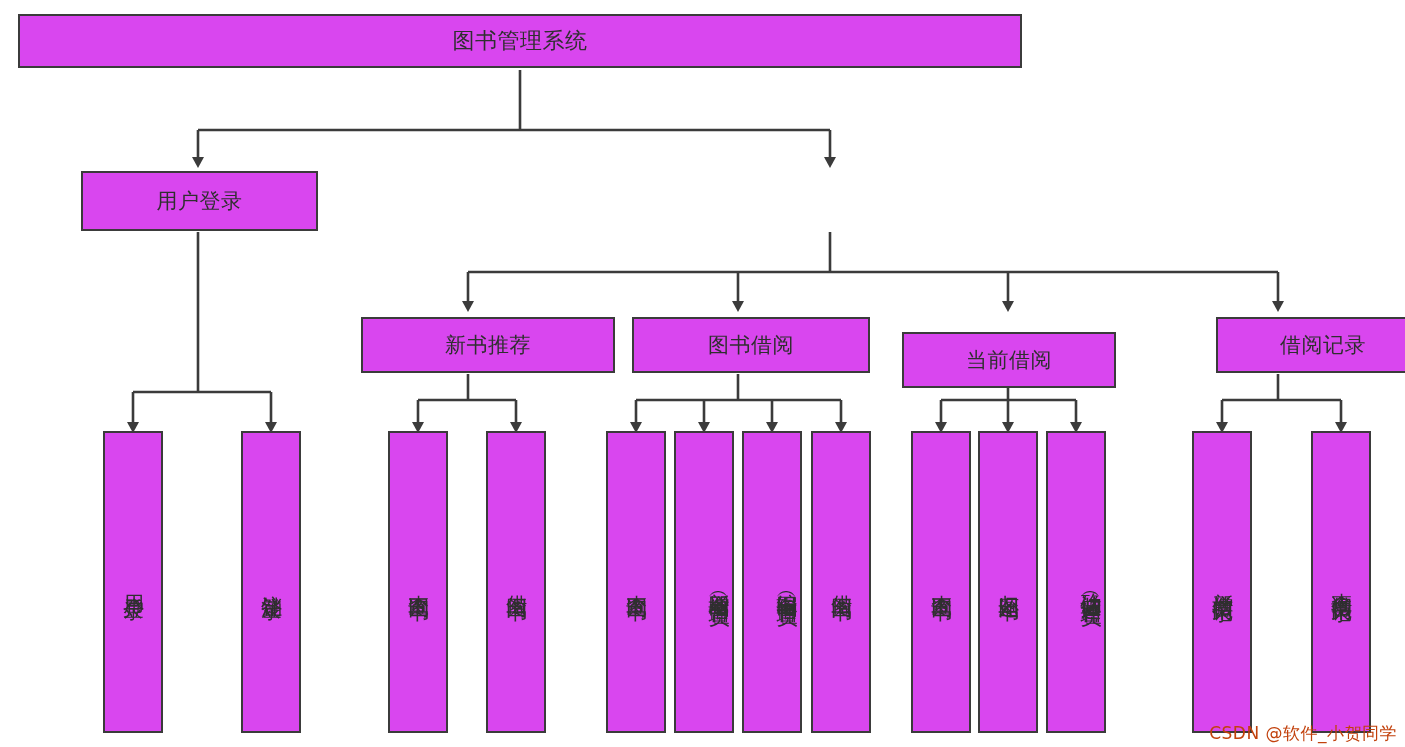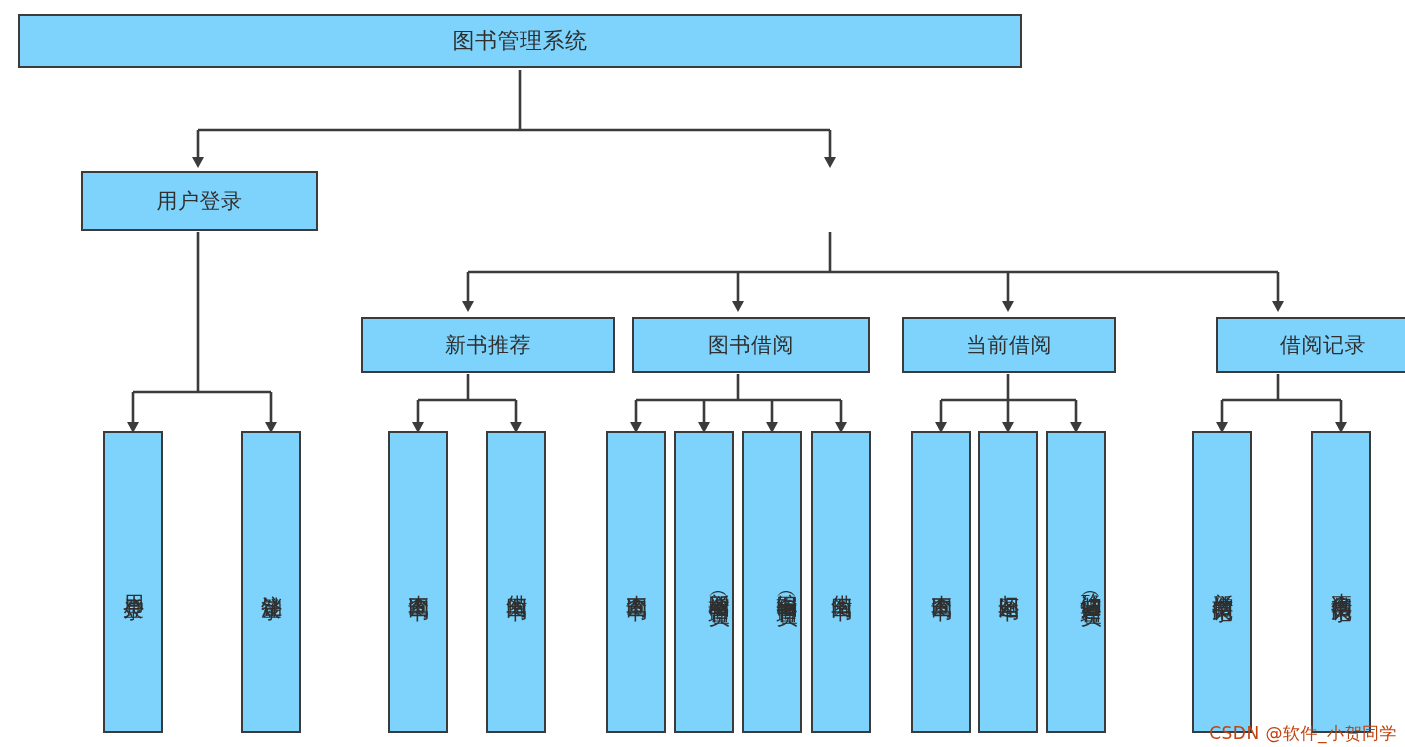--- a/index.html
+++ b/index.html
@@ -19,21 +19,21 @@
   #wires{
     position:absolute;
     left:0;top:0;
     width:1405px;height:747px;
     pointer-events:none;
   }
   
   .node{
     position:absolute;
     box-sizing:border-box;
-    background:#7dd3fc;
+    background:#d946ef;
     border:2.5px solid #3b3b3b;
     display:flex;
     align-items:center;
     justify-content:center;
     text-align:center;
     color:#2f2f2f;
     letter-spacing:0.5px;
   }
   .node.h{
     font-size:21px;
@@ -126,21 +126,21 @@
 
   <div class="node h root" style="left:18px;top:14px;width:1004px;height:54px;">图书管理系统</div>
 
   <div class="node h" style="left:81px;top:171px;width:237px;height:60px;">用户登录</div>
 
 
   <div class="node h" style="left:361px;top:317px;width:254px;height:56px;">新书推荐</div>
 
   <div class="node h" style="left:632px;top:317px;width:238px;height:56px;">图书借阅</div>
 
-  <div class="node h" style="left:902px;top:317px;width:214px;height:56px;">当前借阅</div>
+  <div class="node h" style="left:902px;top:332px;width:214px;height:56px;">当前借阅</div>
 
   <div class="node h" style="left:1172px;top:317px;width:214px;height:56px;margin-left:44px;">借阅记录</div>
 
   <div class="node v mid" style="left:103px;top:431px;width:60px;height:302px;">用户登录</div>
   <div class="node v mid" style="left:241px;top:431px;width:60px;height:302px;">注销登录</div>
 
   <div class="node v mid" style="left:388px;top:431px;width:60px;height:302px;">查询图书</div>
   <div class="node v mid" style="left:486px;top:431px;width:60px;height:302px;">借阅图书</div>
 
   <div class="node v mid" style="left:606px;top:431px;width:60px;height:302px;">查询图书</div>

